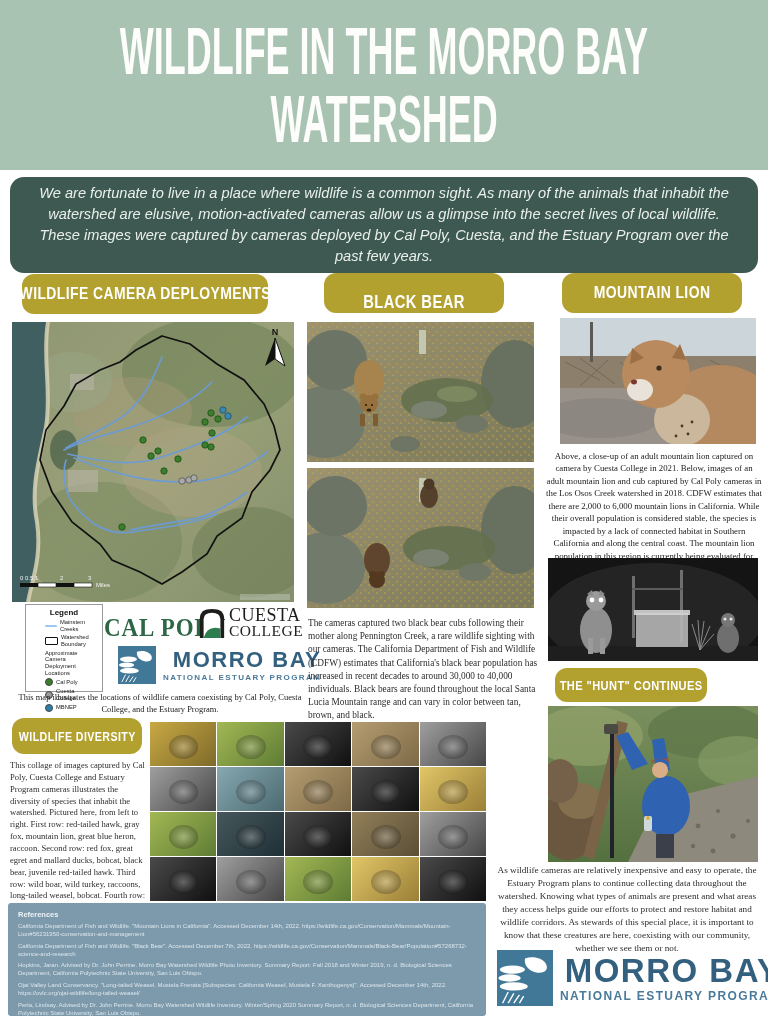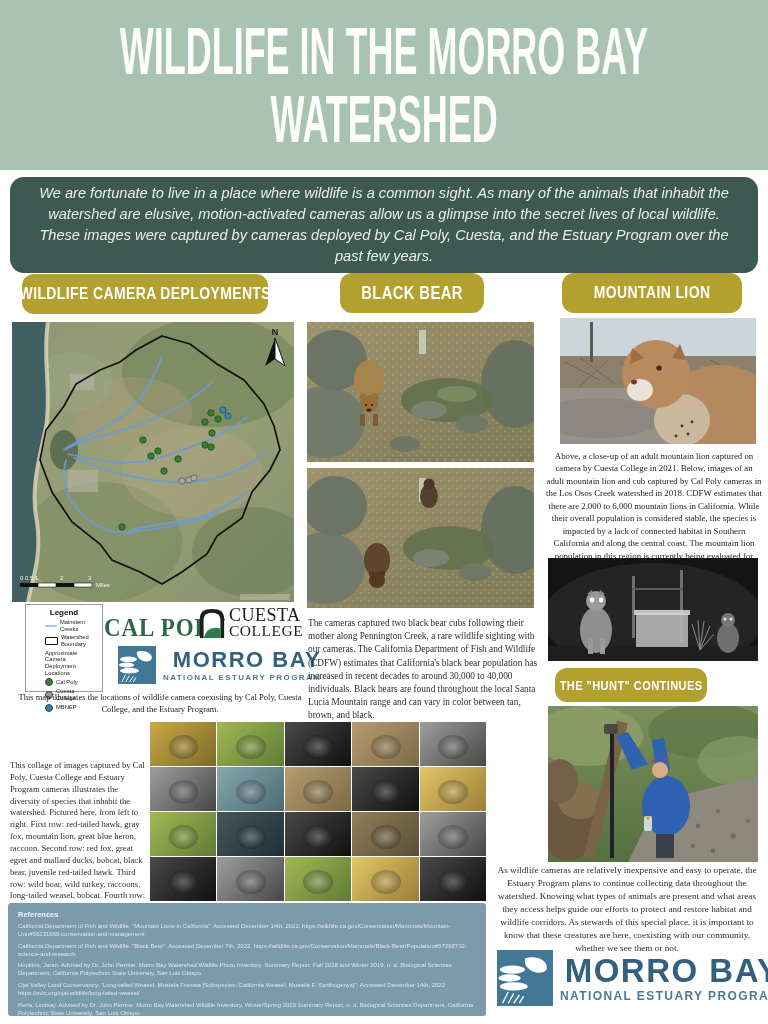--- a/index.html
+++ b/index.html
@@ -86,21 +86,21 @@
     <div class="title-line">WATERSHED</div>
   </div>
 
   <div id="intro" class="abs">
     <p>We are fortunate to live in a place where wildlife is a common sight. As many of the animals that inhabit the watershed are elusive, motion-activated cameras allow us a glimpse into the secret lives of local wildlife. These images were captured by cameras deployed by Cal Poly, Cuesta, and the Estuary Program over the past few years.</p>
   </div>
 
   <div class="pill abs" style="left:22px;top:274px;width:246px;height:40px;">
     <span style="font-size:17px;">WILDLIFE CAMERA DEPLOYMENTS</span>
   </div>
-  <div class="pill abs" style="left:340px;top:273px;width:144px;height:40px;">
+  <div class="pill abs" style="left:324px;top:273px;width:180px;height:40px;align-items:flex-end;">
     <span style="font-size:18px;">BLACK BEAR</span>
   </div>
   <div class="pill abs" style="left:562px;top:273px;width:180px;height:40px;">
     <span style="font-size:17px;">MOUNTAIN LION</span>
   </div>
 
   <svg class="abs photo" style="left:12px;top:322px;" width="282" height="280" viewBox="0 0 282 280">
     <defs>
       <linearGradient id="landg" x1="0" y1="0" x2="1" y2="1">
         <stop offset="0" stop-color="#8f9673"></stop>
@@ -399,20 +399,23 @@
       <circle cx="112" cy="64" r="8" fill="#d9ad85"></circle>
       <path d="M103,60 A10,8 0 0 1 122,58 L120,52 L104,54 Z" fill="#94524a"></path>
       <rect x="108" y="128" width="18" height="24" fill="#3a3f4a"></rect>
       <rect x="96" y="110" width="8" height="15" rx="2" fill="#cfd8da"></rect>
       <circle cx="100" cy="112" r="2" fill="#d8b23a"></circle>
     </g>
   </svg>
 
   <div class="abs bodytext" style="left:489px;top:864px;width:276px;font-size:9.2px;text-align:center;">As wildlife cameras are relatively inexpensive and easy to operate, the Estuary Program plans to continue collecting data throughout the watershed. Knowing what types of animals are present and what areas they access helps guide our efforts to protect and restore habitat and wildlife corridors. As stewards of this special place, it is important to know that these creatures are here, coexisting with our community, whether we see them or not.</div>
 
+  <div class="pill abs" style="left:12px;top:718px;width:130px;height:36px;">
+    <span style="font-size:13px;">WILDLIFE DIVERSITY</span>
+  </div>
 
   <div class="abs bodytext" style="left:10px;top:760px;width:140px;font-size:8.6px;line-height:1.38;">This collage of images captured by Cal Poly, Cuesta College and Estuary Program cameras illustrates the diversity of species that inhabit the watershed. Pictured here, from left to right. First row: red-tailed hawk, gray fox, mountain lion, great blue heron, raccoon. Second row: red fox, great egret and mallard ducks, bobcat, black bear, juvenile red-tailed hawk. Third row: wild boar, wild turkey, raccoons, long-tailed weasel, bobcat. Fourth row: opossum, bobcat, coyote, black-tailed deer, striped skunks.</div>
 
   <div id="collage" class="abs">
       <div class="cell c-gold" title="red-tailed hawk">
         <div class="blob"></div>
       </div>
       <div class="cell c-green" title="gray fox">
         <div class="blob"></div>
       </div>

